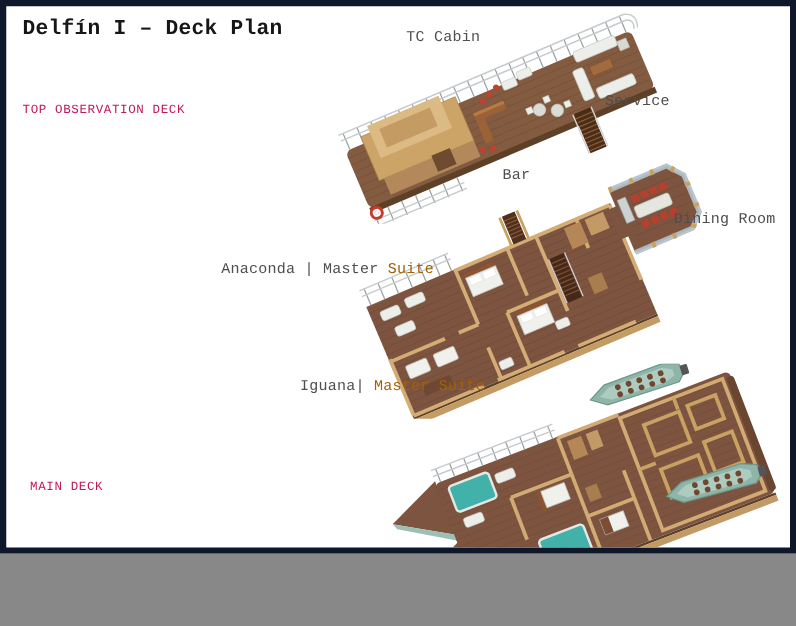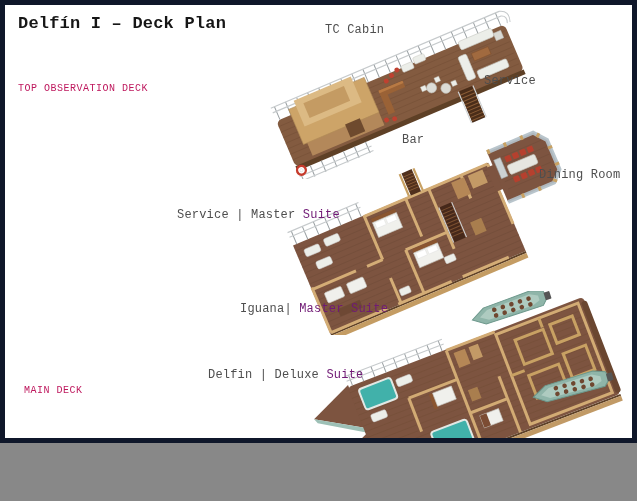--- a/index.html
+++ b/index.html
@@ -11,21 +11,21 @@
   .title{
     position:absolute;left:13px;top:9px;margin:0;
     font-size:17px;font-weight:700;color:#161616;letter-spacing:.2px;
   }
   .deck-label{
     position:absolute;font-size:10px;color:#be185d;letter-spacing:.5px;white-space:nowrap;
   }
   .ann{
     position:absolute;font-size:12px;color:#4e4e4e;letter-spacing:.2px;white-space:nowrap;z-index:5;
   }
-  .ann .lt{color:#701a75;}
+  .ann .lt{color:#a16207;}
   .lbl-top-deck{left:13px;top:78px;}
   .lbl-upper-deck{left:16px;top:233px;}
   .lbl-main-deck{left:19px;top:380px;}
   .lbl-tc-cabin{left:320px;top:18px;}
   .lbl-lounge{left:479px;top:69px;}
   .lbl-bar{left:397px;top:98px;margin-top:30px;}
   .lbl-dining{left:534px;top:150px;margin-top:13px;}
   .lbl-anaconda{left:172px;top:203px;}
   .lbl-iguana{left:235px;top:297px;}
   .lbl-crew{left:534px;top:299px;}
@@ -44,23 +44,22 @@
   <h1 class="title">Delfín I – Deck Plan</h1>
 
   <div class="deck-label lbl-top-deck">TOP OBSERVATION DECK</div>
   <div class="deck-label lbl-main-deck">MAIN DECK</div>
 
   <div class="ann lbl-tc-cabin">TC Cabin</div>
   <div class="ann lbl-lounge">Service</div>
   <div class="ann lbl-bar">Bar</div>
   <div class="ann lbl-dining">Dining Room</div>
 
-  <div class="ann lbl-anaconda"><span>Service | Master </span><span class="lt">Suite</span></div>
+  <div class="ann lbl-anaconda"><span>Anaconda | Master </span><span class="lt">Suite</span></div>
   <div class="ann lbl-iguana"><span>Iguana| </span><span class="lt">Master Suite</span></div>
-  <div class="ann lbl-delfin"><span>Delfin | Deluxe </span><span class="lt">Suite</span></div>
 
   <svg id="svg-top" width="276" height="172" viewBox="0 0 276 172">
     <g transform="rotate(-23 138 86)">
 
       <rect x="14" y="64" width="248" height="50" rx="5" fill="#835b40"></rect>
       <path d="M14 70H260 M14 76H260 M14 82H260 M14 88H260 M14 94H260 M14 100H260 M14 106H260" stroke="#6d4a31" stroke-width="0.6" opacity="0.6"></path>
       <rect x="14" y="113" width="248" height="5" fill="#5e4026"></rect>
 
       <path d="M18 64V50 M30 64V50 M42 64V50 M54 64V50 M66 64V50 M78 64V50 M90 64V50 M102 64V50 M114 64V50 M126 64V50 M138 64V50 M150 64V50 M162 64V50 M174 64V50 M186 64V50 M198 64V50 M210 64V50 M222 64V50 M234 64V50 M246 64V50 M258 64V50" stroke="#9aa0a3" stroke-width="1"></path>
       <path d="M14 50H262 M14 55H262" stroke="#c6cacc" stroke-width="1.2" fill="none"></path>

